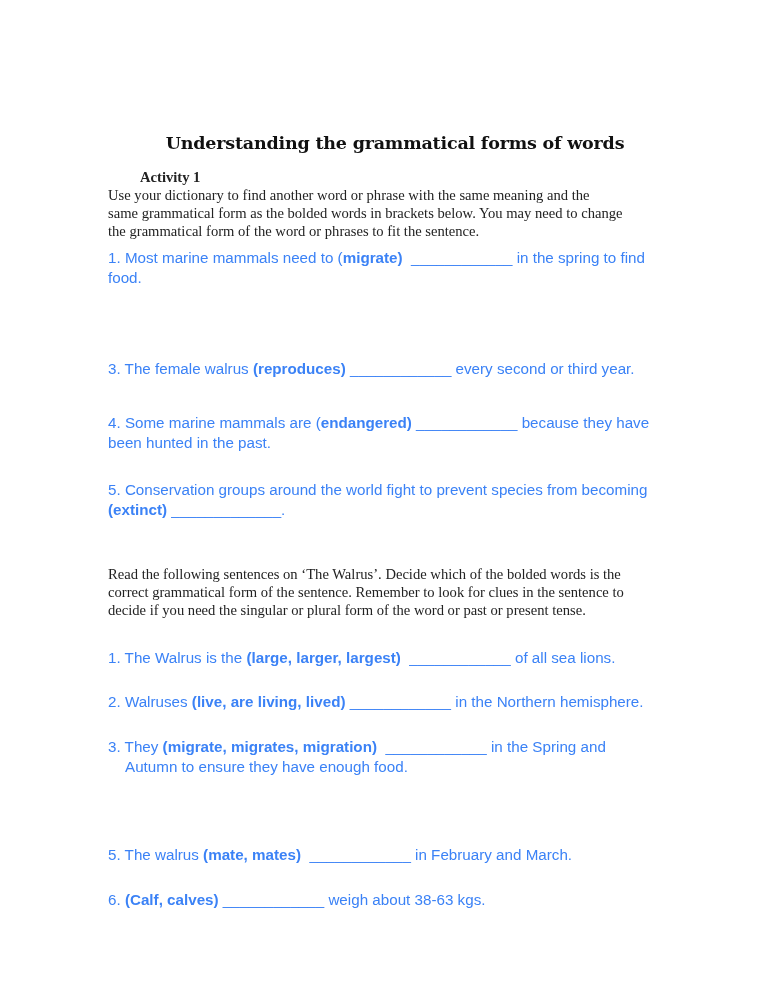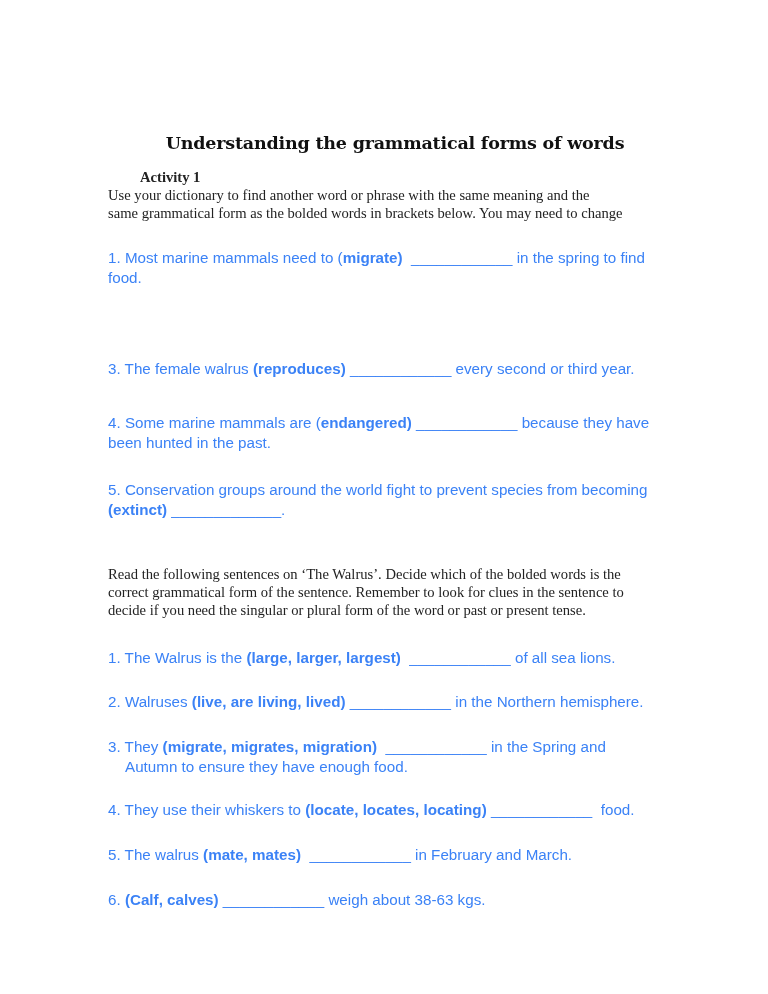--- a/index.html
+++ b/index.html
@@ -31,20 +31,21 @@
 <body>
 
 <div class="page">
 
   <div class="title">Understanding the grammatical forms of words</div>
 
   <div class="serif-block" style="top:168px;">
     <span class="heading">Activity 1</span>
     <span style="display:block">Use your dictionary to find another word or phrase with the same meaning and the</span>
     <span style="display:block">same grammatical form as the bolded words in brackets below. You may need to change</span>
+    <span style="display:block">the grammatical form of the word or phrases to fit the sentence.</span>
   </div>
 
   <div class="q" style="top:248px;">
     <span>1.  Most marine mammals need to  (</span><b>migrate</b><b>)</b><span class="blank">  ____________ </span><span>in the spring to find</span>
     <span class="cont">food.</span>
   </div>
 
 
   <div class="q" style="top:359px;">
     <span>3. The female walrus </span><b>(reproduces)</b><span class="blank"> ____________ </span><span>every second or third year.</span>
@@ -72,23 +73,20 @@
 
   <div class="q" style="top:692px;">
     <span>2. Walruses </span><b>(live, are living, lived)</b><span class="blank"> ____________ </span><span>in the Northern hemisphere.</span>
   </div>
 
   <div class="q" style="top:737px;">
     <span>3. They </span><b>(migrate, migrates, migration)</b><span class="blank">  ____________ </span><span>in the Spring and</span>
     <span class="indent">Autumn to ensure they have enough food.</span>
   </div>
 
-  <div class="q" style="top:800px;">
-    <span>4. They use their whiskers to </span><b>(locate, locates, locating)</b><span class="blank"> ____________  </span><span>food.</span>
-  </div>
 
   <div class="q" style="top:845px;">
     <span>5. The walrus </span><b>(mate, mates)</b><span class="blank">  ____________ </span><span>in February and March.</span>
   </div>
 
   <div class="q" style="top:890px;">
     <span>6. </span><b>(Calf, calves)</b><span class="blank"> ____________ </span><span>weigh about 38-63 kgs.</span>
   </div>
 
 </div>

